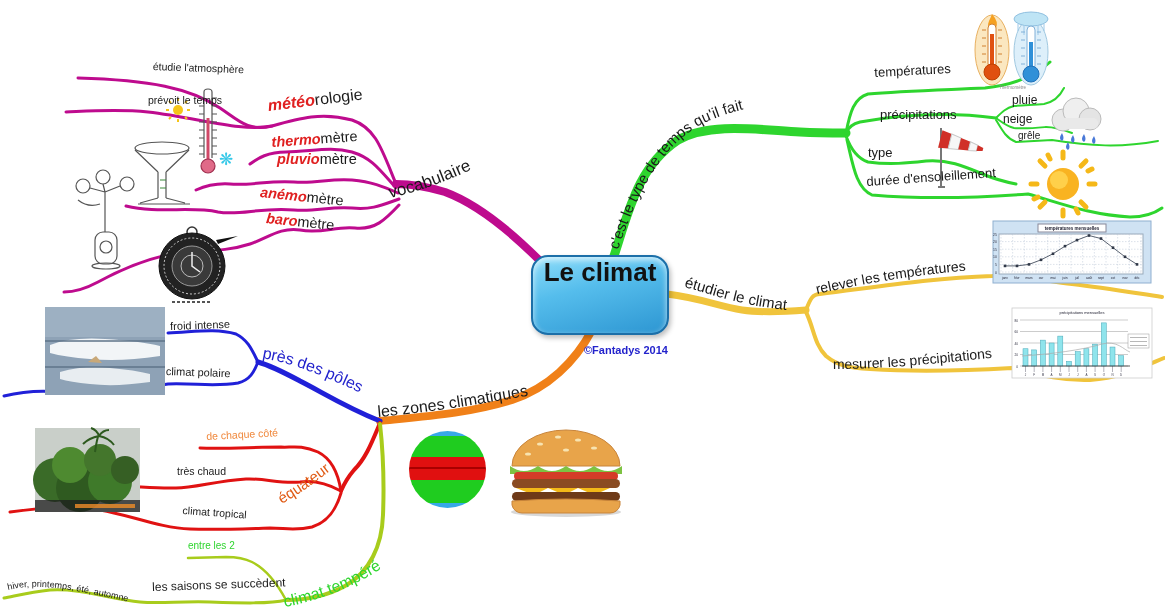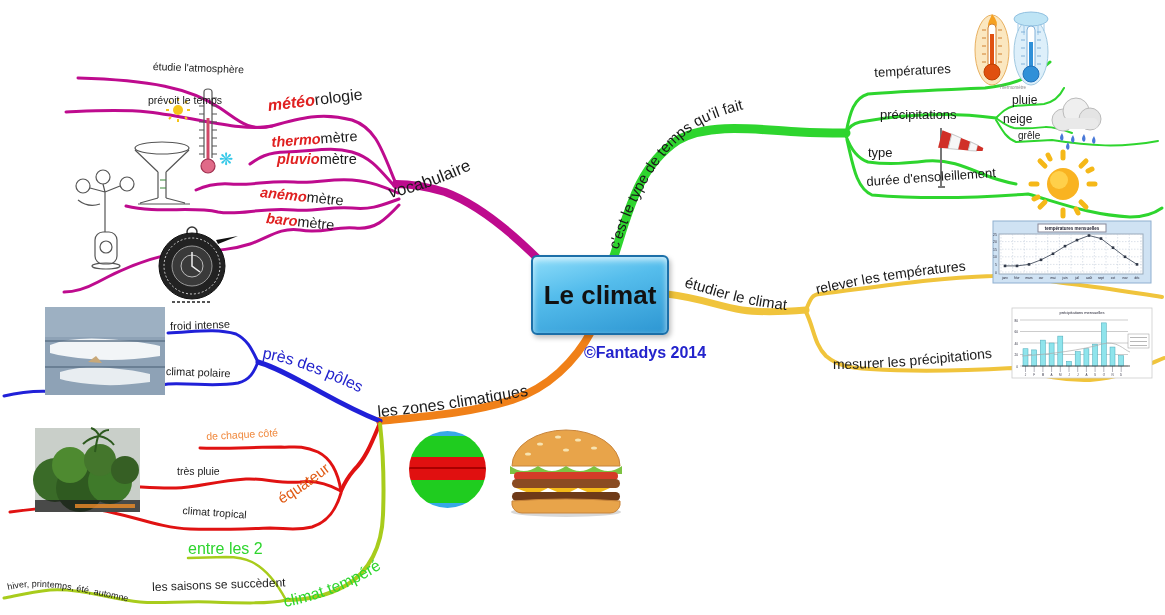--- a/index.html
+++ b/index.html
@@ -4,26 +4,26 @@
 <style>
   html,body{margin:0;padding:0;background:#fff;}
   .stage{position:relative;width:1165px;height:615px;background:#fff;overflow:hidden;
          font-family:"Liberation Sans",sans-serif;}
   .stage svg.layer{position:absolute;left:0;top:0;}
   .lbl{position:absolute;white-space:nowrap;color:#1a1a1a;transform-origin:left top;
        font-family:"Liberation Sans",sans-serif;line-height:1;}
   .lbl .pre{color:#e02020;font-weight:bold;font-style:italic;}
   .f10{font-size:10.5px;} .f11{font-size:11px;} .f13{font-size:13px;} .f14{font-size:14.5px;}
   .tiny{font-size:4.5px;color:#888;}
-  .node{position:absolute;left:531px;top:255px;width:134px;height:76px;border-radius:6px;
+  .node{position:absolute;left:531px;top:255px;width:134px;height:76px;border-radius:17px;
         background:linear-gradient(165deg,#8eddfa 0%,#55bdec 40%,#2d96d2 100%);
         border:2px solid #1c6fa8;box-shadow:inset 0 3px 6px rgba(255,255,255,.7),2px 3px 5px rgba(0,0,0,.25);
-        display:flex;align-items:center;justify-content:center;}
+        display:flex;align-items:flex-start;justify-content:center;}
   .node span{font-size:26px;font-weight:bold;color:#111;}
-  .copyright{position:absolute;left:584px;top:344px;font-size:16px;font-weight:bold;color:#2323cc;text-align:center;}
+  .copyright{position:absolute;left:584px;top:344px;font-size:11px;font-weight:bold;color:#2323cc;text-align:center;}
   .globe{position:absolute;left:409px;top:431px;width:77px;height:77px;border-radius:50%;
          background:linear-gradient(to bottom,#38a8e8 0 7%,#1fcc1f 7% 34%,#e01010 34% 47%,#a80000 47% 49%,#e01010 49% 63%,#1fcc1f 63% 93%,#38a8e8 93% 100%);}
   text{font-family:"Liberation Sans",sans-serif;}
 </style>
 </head>
 <body>
 
 <div class="stage">
 
 <svg class="layer" width="1165" height="615" viewBox="0 0 1165 615">
@@ -358,23 +358,23 @@
 <div class="lbl f13" style="left:880px;top:108px">précipitations</div>
 <div class="lbl" style="left:1012px;top:94px;font-size:12px">pluie</div>
 <div class="lbl" style="left:1003px;top:113px;font-size:12px">neige</div>
 <div class="lbl" style="left:1018px;top:131px;font-size:10px">grêle</div>
 <div class="lbl f13" style="left:868px;top:146px">type</div>
 <div class="lbl f13" style="left:866px;top:175px;transform:rotate(-4deg)">durée d'ensoleillement</div>
 
 <div class="lbl f11" style="left:170px;top:321px;transform:rotate(-2deg)">froid intense</div>
 <div class="lbl f11" style="left:166px;top:366px;transform:rotate(2deg)">climat polaire</div>
 <div class="lbl f10" style="left:206px;top:431px;color:#f0883c;transform:rotate(-3deg)">de chaque côté</div>
-<div class="lbl f10" style="left:177px;top:466px">très pluie</div>
+<div class="lbl f10" style="left:177px;top:466px">très chaud</div>
 <div class="lbl f10" style="left:183px;top:505px;transform:rotate(4deg)">climat tropical</div>
-<div class="lbl" style="left:188px;top:541px;font-size:16px;color:#2ed52e">entre les 2</div>
+<div class="lbl" style="left:188px;top:541px;font-size:10px;color:#2ed52e">entre les 2</div>
 <div class="lbl" style="left:152px;top:581px;font-size:12px;transform:rotate(-2deg)">les saisons se succèdent</div>
 
 <div class="globe"></div>
 <div class="node">
       <span>Le climat</span>
     </div>
 <div class="copyright">©Fantadys 2014</div>
 
 </div>
 

